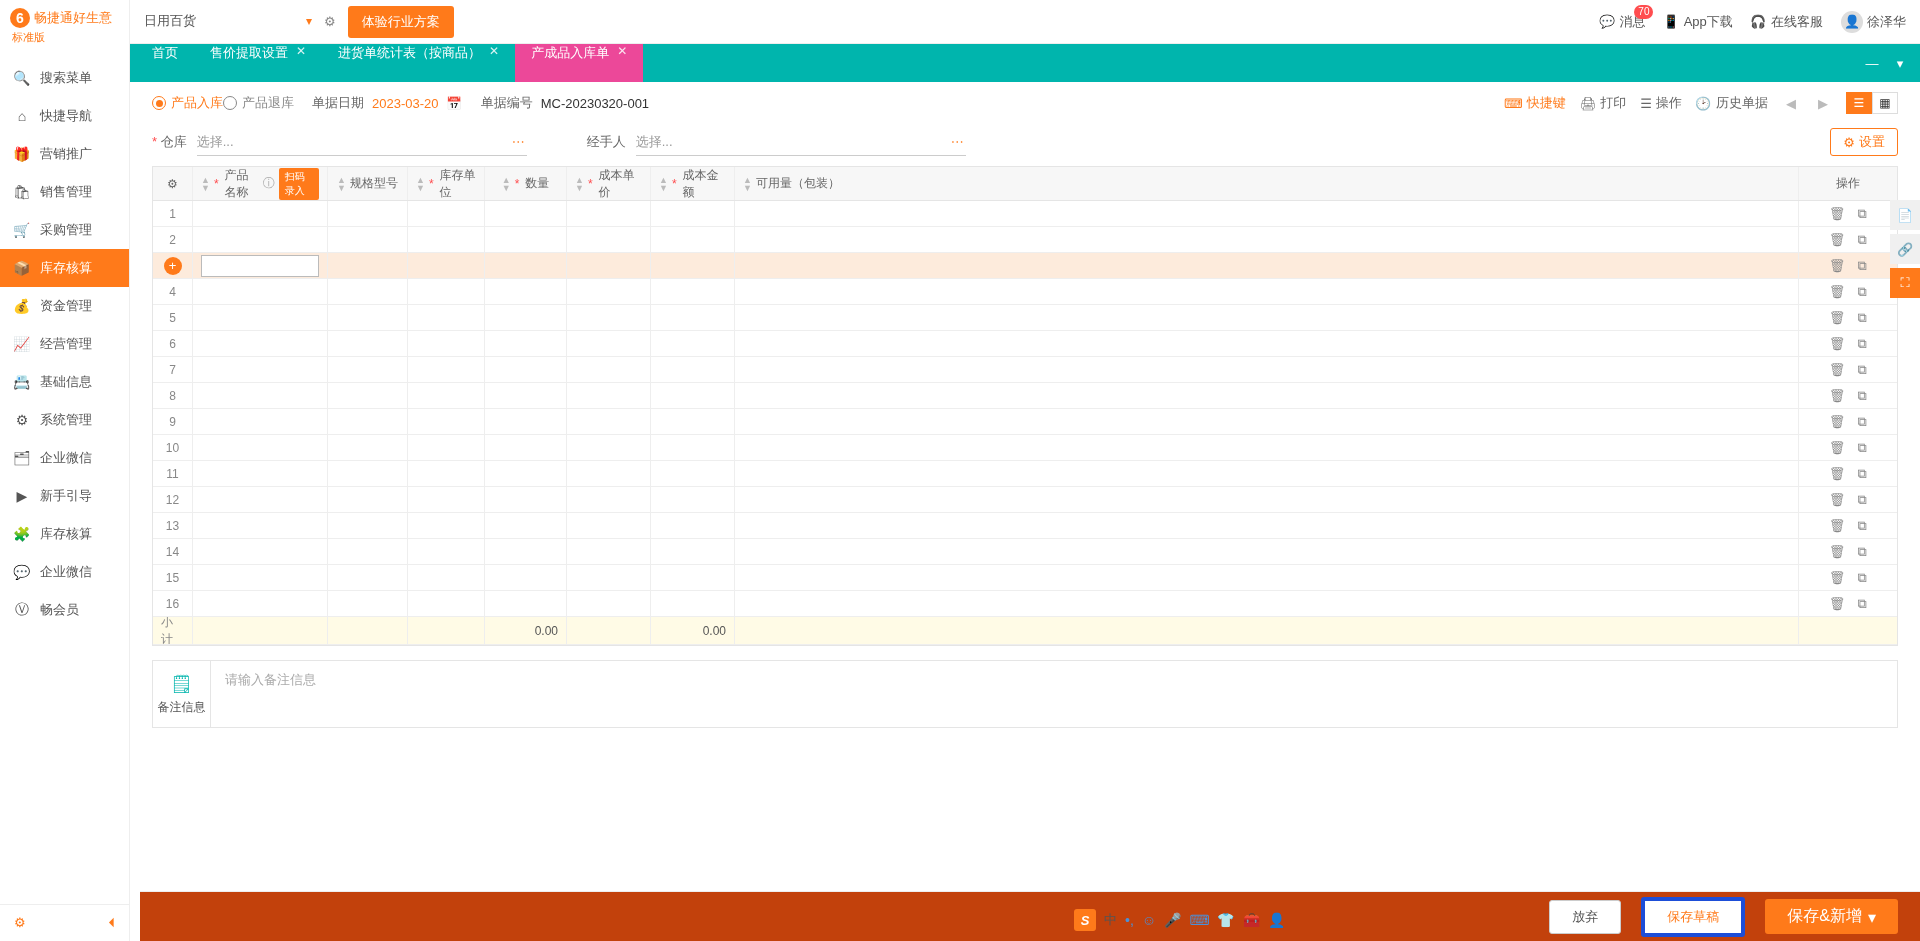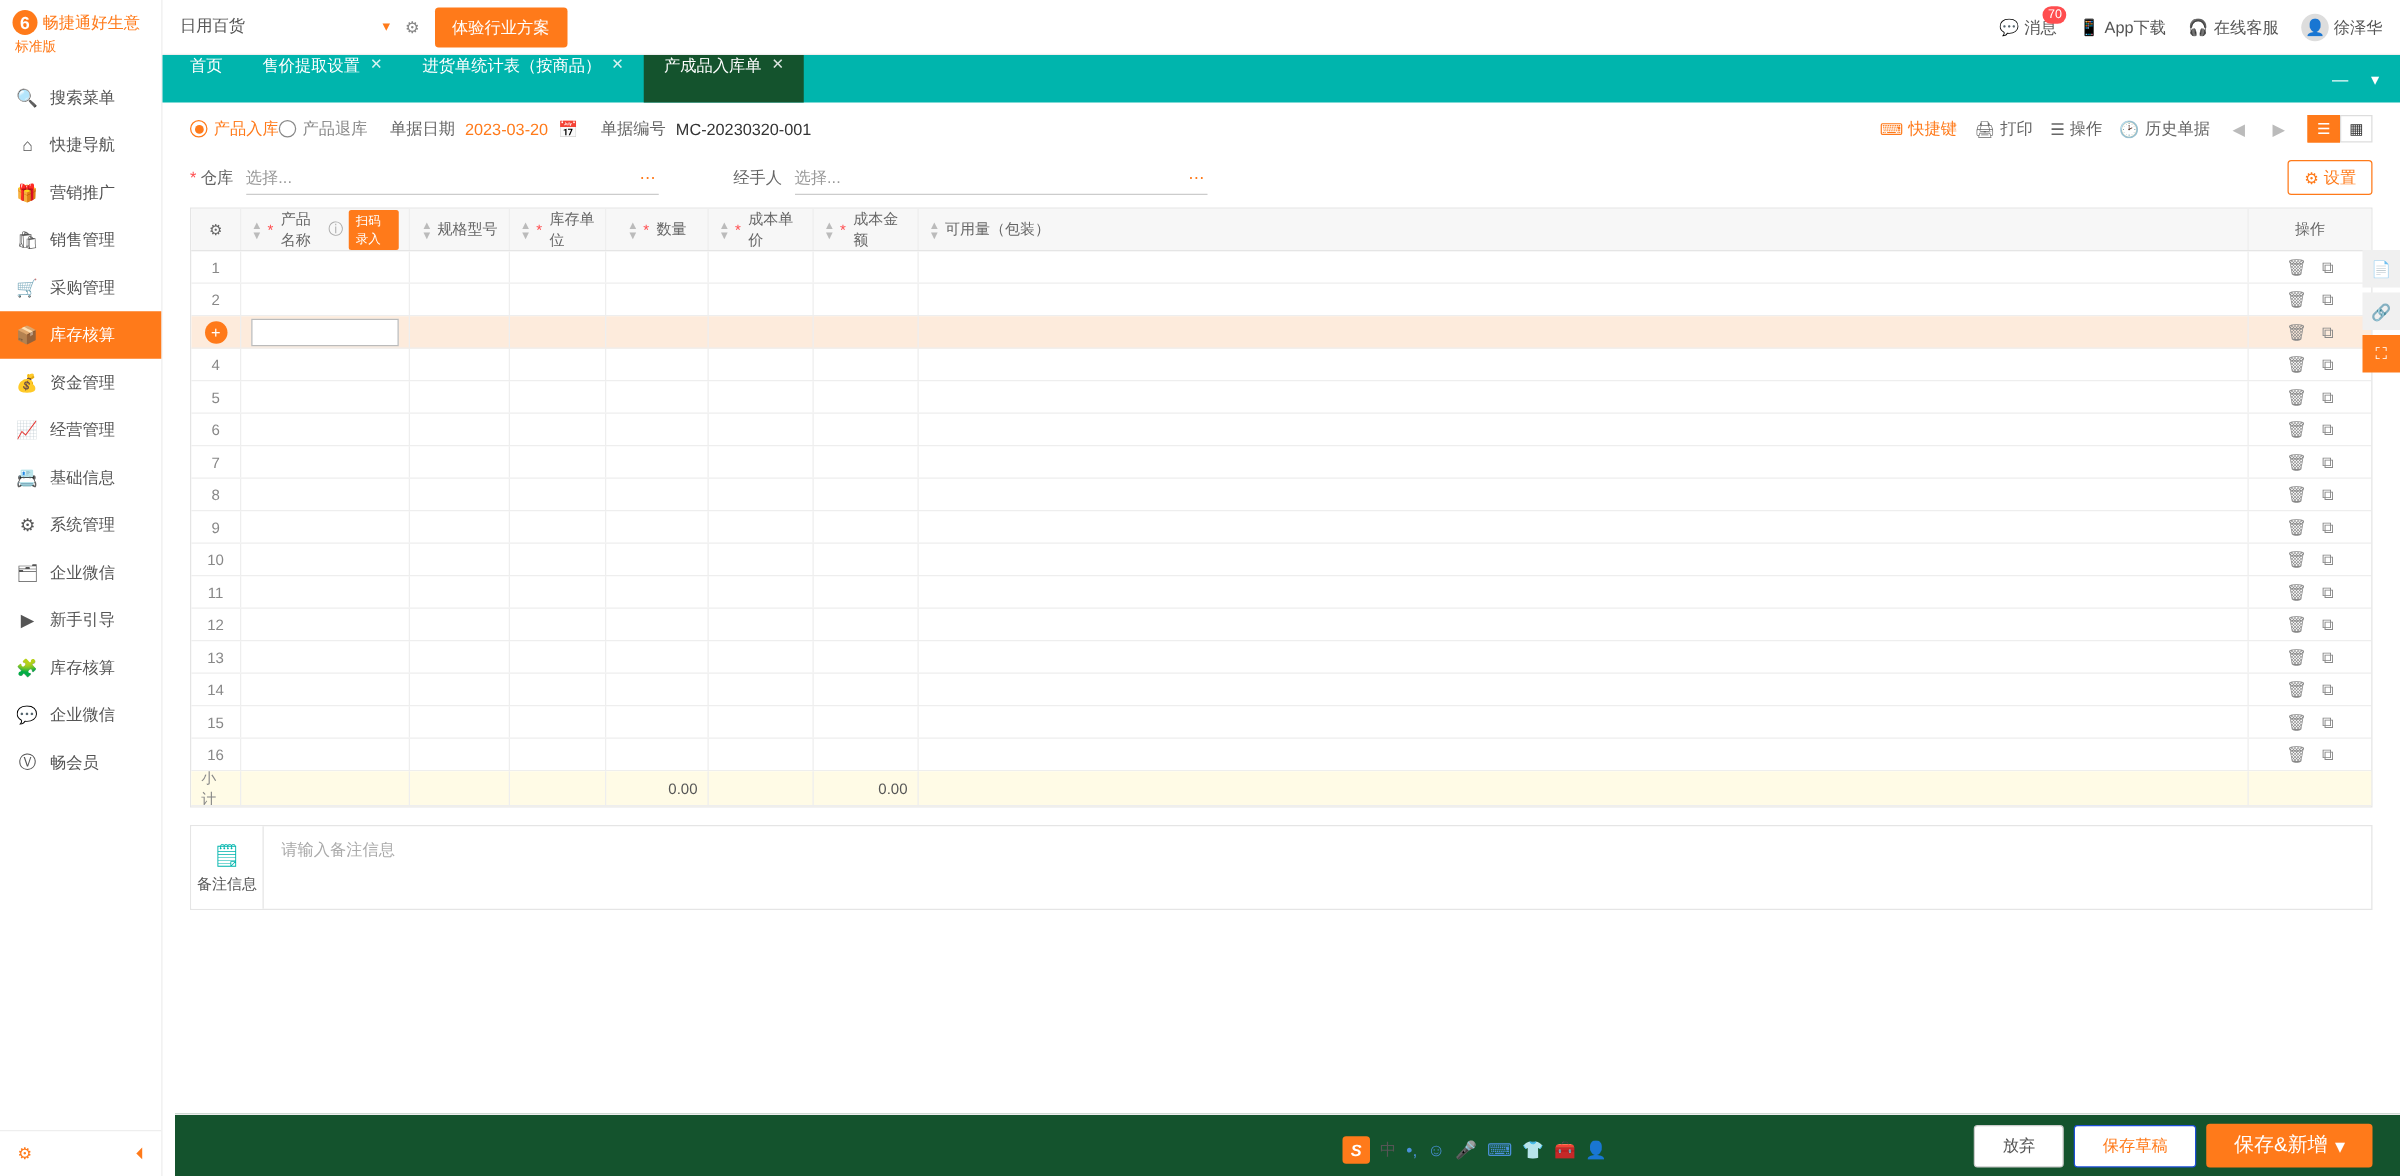--- a/index.html
+++ b/index.html
@@ -31,21 +31,21 @@
 .gear-sm { color: #888; cursor: pointer; }
 .btn-orange { background: #ff7a1a; color: #fff; border: none; border-radius: 3px; padding: 7px 14px; cursor: pointer; font-size: 13px; }
 .top-right { margin-left: auto; display: flex; align-items: center; gap: 18px; color: #555; font-size: 13px; }
 .top-right-item { display: flex; align-items: center; gap: 4px; cursor: pointer; position: relative; }
 .badge { position: absolute; top: -8px; right: -8px; background: #ff4d4f; color: #fff; border-radius: 8px; font-size: 10px; padding: 0 4px; line-height: 14px; }
 .avatar { width: 22px; height: 22px; border-radius: 50%; background: #ddd; display: inline-flex; align-items: center; justify-content: center; color: #999; }
 
 
 .tabsbar { background: #00b5ad; height: 38px; display: flex; align-items: stretch; color: #fff; padding-left: 6px; }
 .tab { display: flex; align-items: flex-start; padding: 0 16px; gap: 8px; cursor: pointer; font-size: 13px; }
-.tab.active { background: #14532d; }
+.tab.active { background: #ec4899; }
 .tab-close { font-size: 12px; opacity: .85; }
 .tabs-right { margin-left: auto; display: flex; align-items: center; gap: 4px; padding-right: 8px; }
 .tabs-right .ticon { width: 24px; text-align: center; cursor: pointer; }
 
 
 .form-hdr { padding: 10px 22px 0 22px; display: flex; align-items: center; gap: 18px; }
 .radio-set { display: inline-flex; align-items: center; }
 .radio { display: inline-flex; align-items: center; gap: 5px; cursor: pointer; color: #888; }
 .radio.sel { color: #ff7a1a; }
 .radio-dot { width: 14px; height: 14px; border-radius: 50%; border: 1px solid currentColor; display: inline-flex; align-items: center; justify-content: center; }
@@ -96,23 +96,23 @@
 .op-icon { color: #888; cursor: pointer; font-size: 13px; }
 .input-cell { border: 1px solid #bbb; background: #fff; height: 22px; width: 100%; }
 
 
 .remark-wrap { margin: 14px 22px 0 22px; border: 1px solid #e5e5e5; display: flex; height: 68px; }
 .remark-left { width: 58px; background: #fff; border-right: 1px solid #e5e5e5; display: flex; flex-direction: column; align-items: center; justify-content: center; gap: 4px; color: #555; font-size: 12px; }
 .remark-icon { color: #00b5ad; font-size: 18px; }
 .remark-input { flex: 1; padding: 10px 14px; color: #aaa; font-size: 13px; }
 
 
-.footer { position: absolute; bottom: 0; left: 140px; right: 0; height: 50px; border-top: 1px solid #eee; background: #14532d; display: flex; align-items: center; justify-content: flex-end; gap: 8px; padding: 0 22px; }
+.footer { position: absolute; bottom: 0; left: 140px; right: 0; height: 50px; border-top: 1px solid #eee; background: #c2410c; display: flex; align-items: center; justify-content: flex-end; gap: 20px; padding: 0 22px; }
 .btn-ghost { border: 1px solid #ccc; background: #fff; color: #555; padding: 7px 22px; border-radius: 3px; cursor: pointer; font-size: 13px; }
-.btn-outline-orange { border: 1px solid #1d4ed8; color: #ff7a1a; background: #fff; padding: 7px 22px; border-radius: 3px; cursor: pointer; font-size: 13px; }
+.btn-outline-orange { border: 4px solid #1d4ed8; color: #ff7a1a; background: #fff; padding: 7px 22px; border-radius: 3px; cursor: pointer; font-size: 13px; }
 .btn-primary { background: #ff7a1a; color: #fff; border: none; padding: 7px 22px; border-radius: 3px; cursor: pointer; font-size: 16px; display: inline-flex; align-items: flex-end; gap: 6px; }
 .ime-bar { position: absolute; bottom: 10px; left: 1074px; display: flex; align-items: center; gap: 8px; font-size: 13px; color: #555; }
 .ime-s { background: #ff7a1a; color: #fff; width: 22px; height: 22px; border-radius: 3px; display: inline-flex; align-items: center; justify-content: center; font-weight: bold; font-style: italic; }
 .ime-ico { color: #4a90d9; font-size: 14px; }
 
 
 .right-strip { position: absolute; right: 0; top: 200px; width: 30px; display: flex; flex-direction: column; gap: 4px; }
 .strip-btn { width: 30px; height: 30px; background: #f0f0f0; display: flex; align-items: center; justify-content: center; cursor: pointer; color: #888; }
 .strip-btn.active { background: #ff7a1a; color: #fff; }
 </style>

